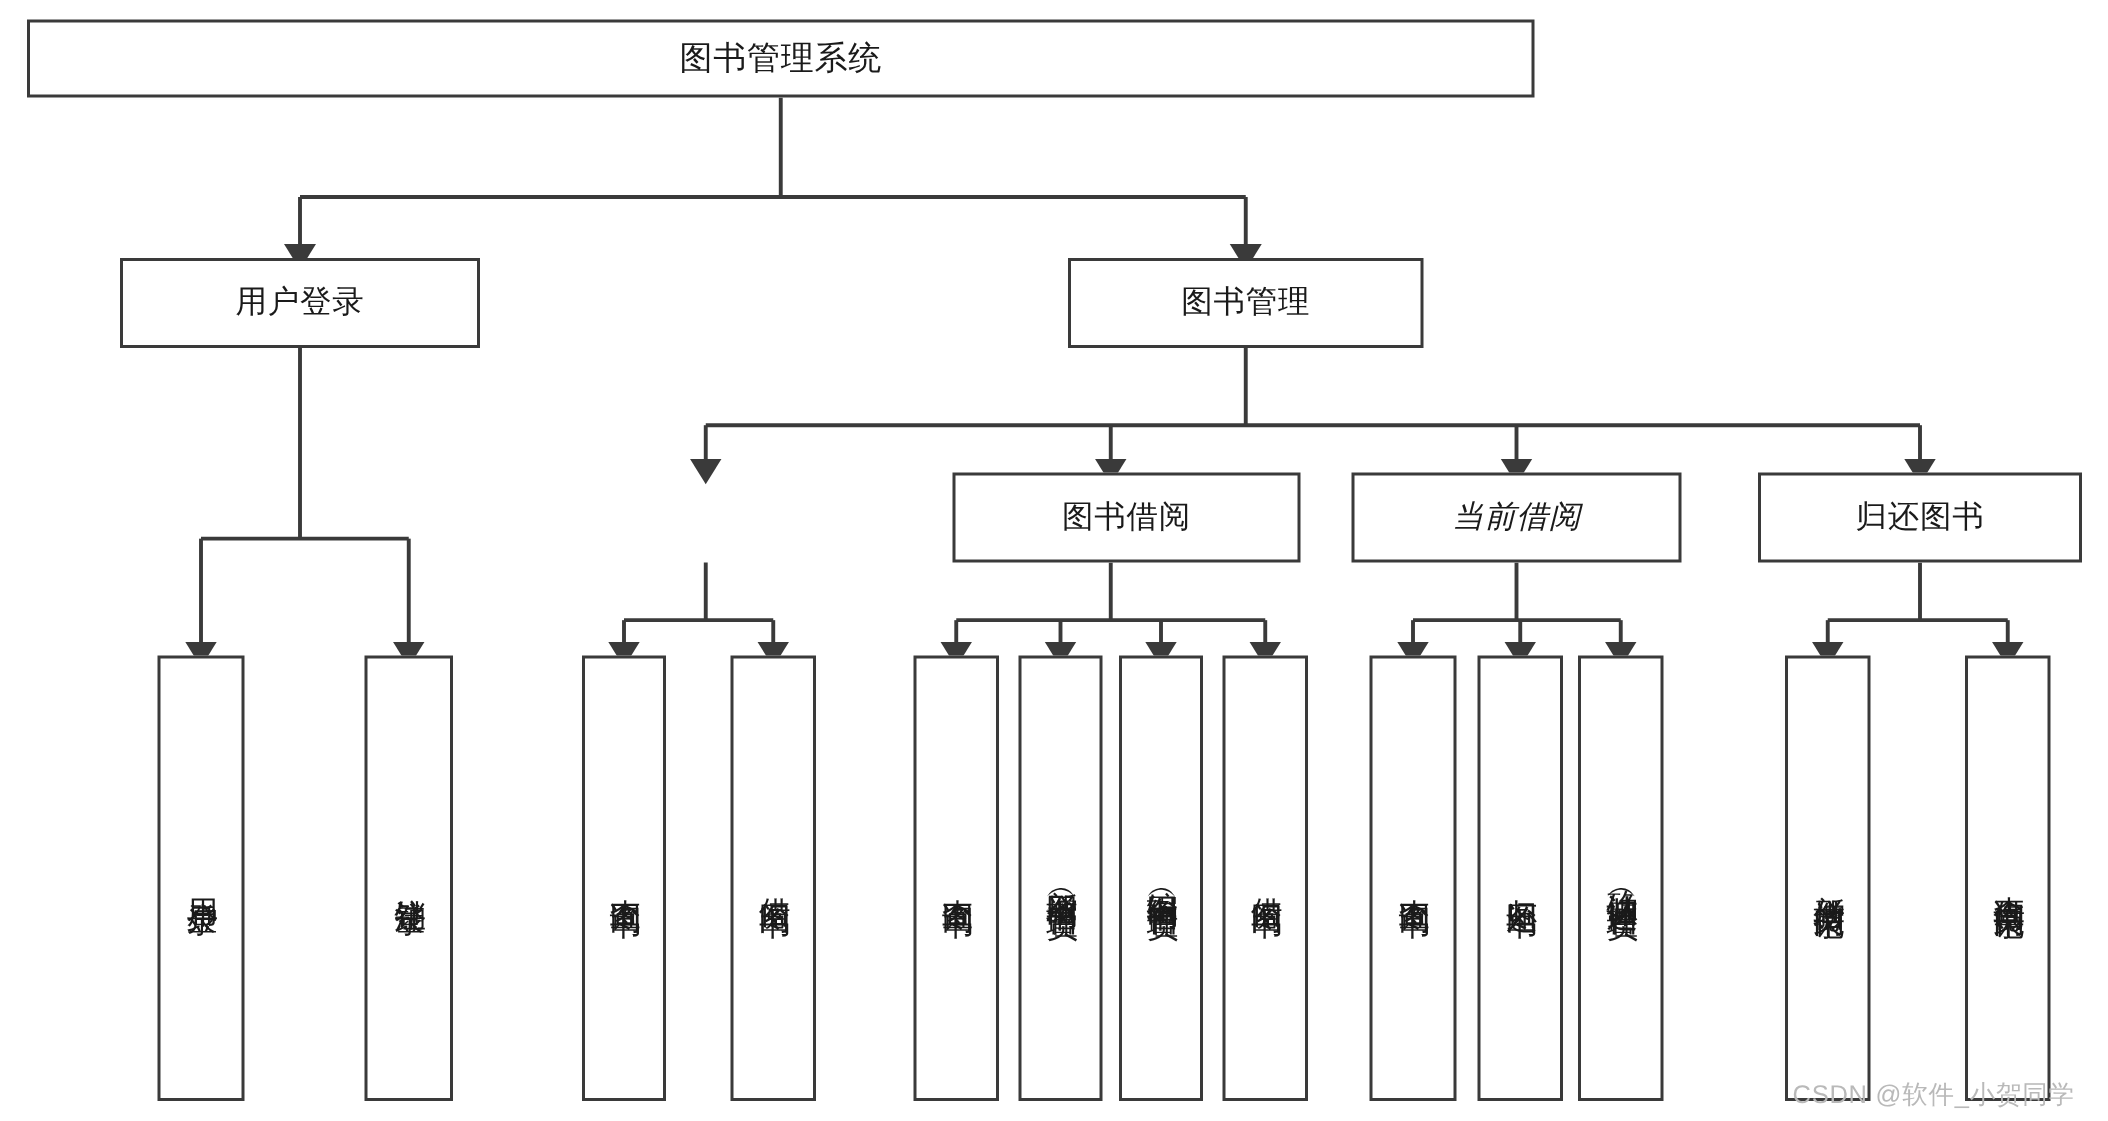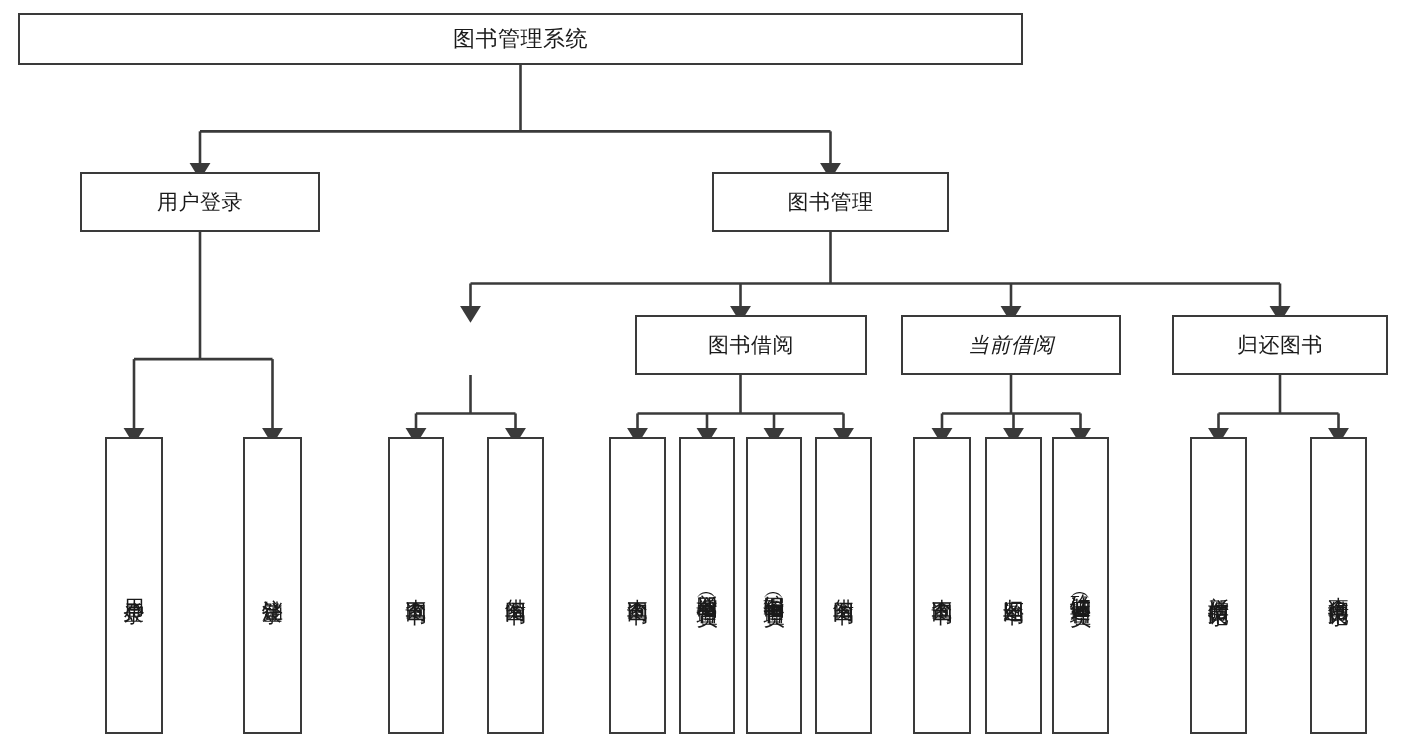--- a/index.html
+++ b/index.html
@@ -184,14 +184,15 @@
   </div>
 
   <div class="node vert" style="left: 1190px; top: 437px; width: 57px; height: 297px;">
     <span class="label">新增借阅记录</span>
   </div>
 
   <div class="node vert" style="left: 1310px; top: 437px; width: 57px; height: 297px;">
     <span class="label">查询借阅记录</span>
   </div>
 
+  <div class="watermark" style="left: 1195px; top: 718px;">CSDN @软件_小贺同学</div>
 
 </div>
 
 </body></html>

